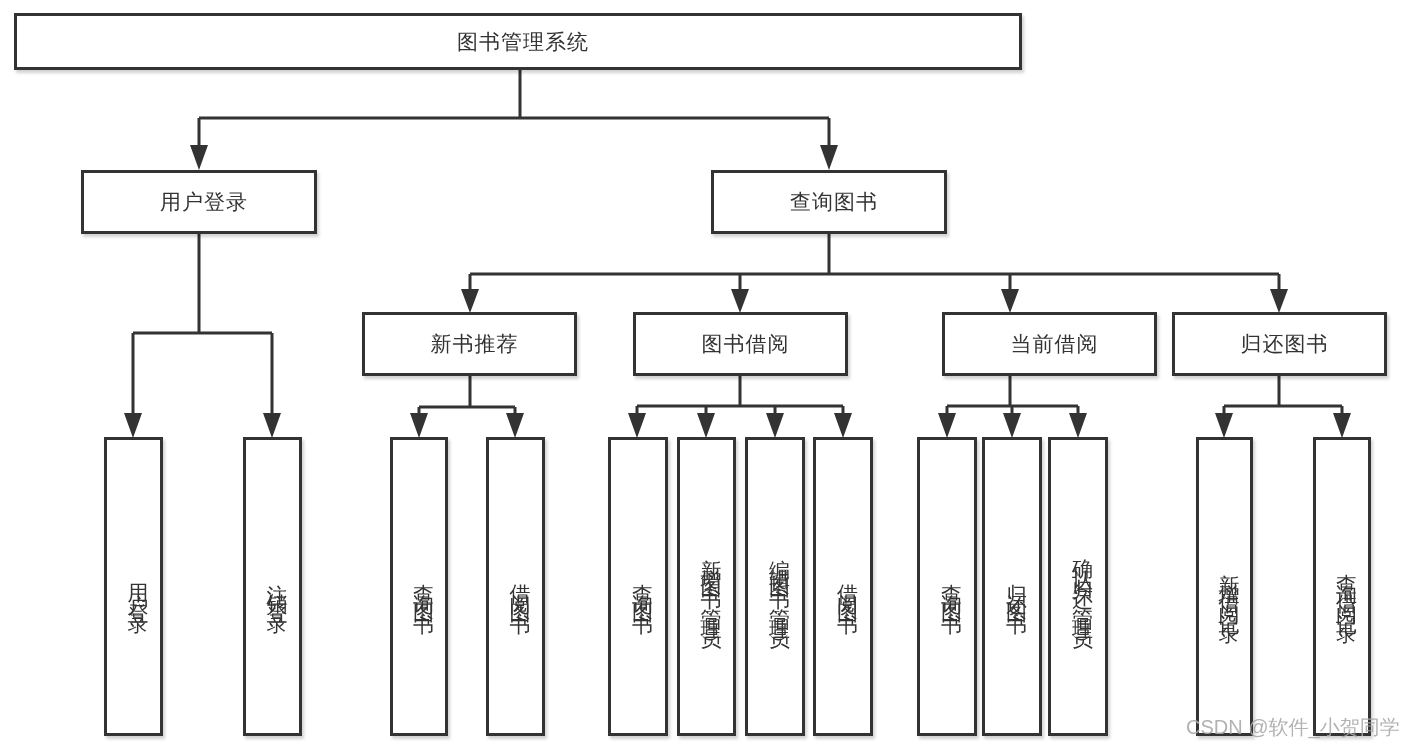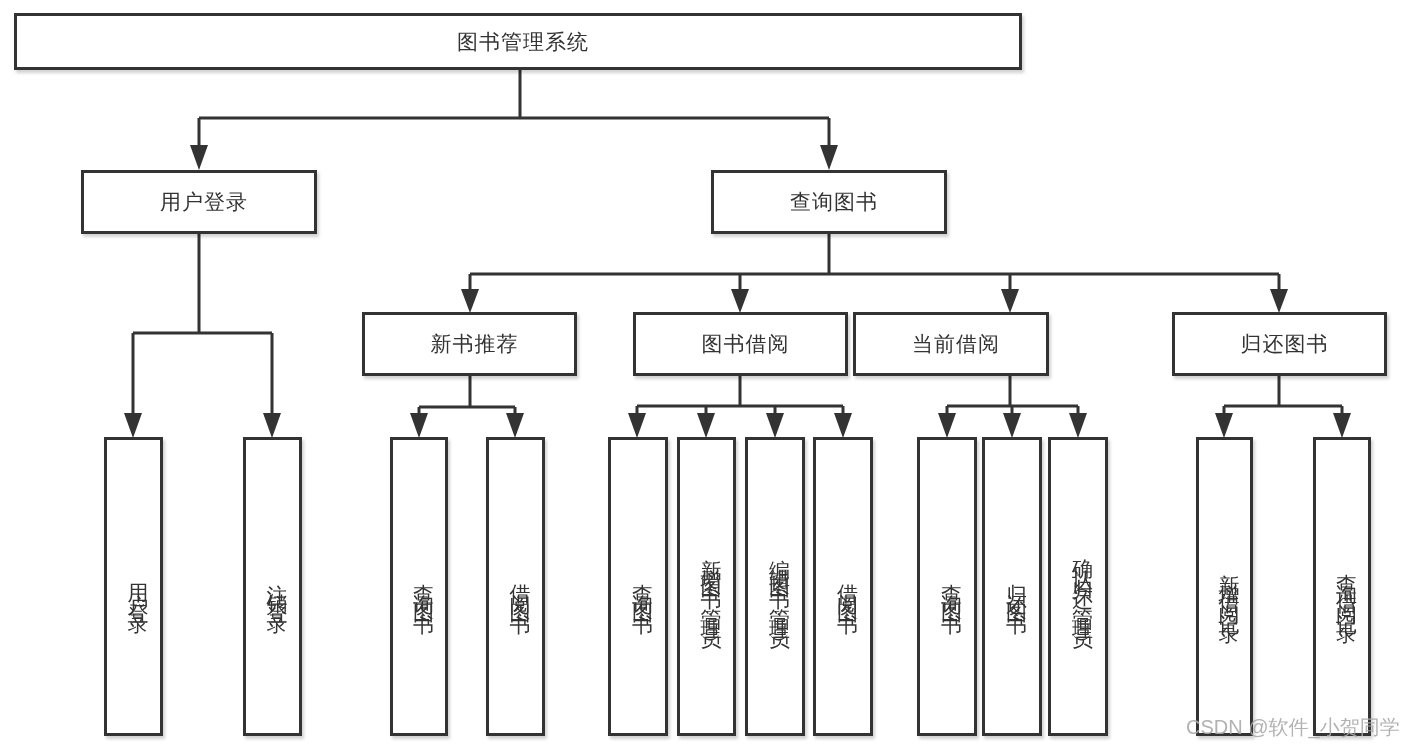--- a/index.html
+++ b/index.html
@@ -40,21 +40,21 @@
     letter-spacing: 10px;
     line-height: 1.1;
   }
   
   #b-root        { left:14px;   top:13px;  width:1008px; height:57px; }
   #b-user-login  { left:81px;   top:170px; width:236px;  height:64px; }
   #b-book-mgmt   { left:711px;  top:170px; width:236px;  height:64px; }
 
   #b-new-rec     { left:362px;  top:312px; width:215px;  height:64px; }
   #b-book-borrow { left:633px;  top:312px; width:215px;  height:64px; }
-  #b-cur-borrow  { left:853px;  top:312px; width:196px;  height:64px; }
+  #b-cur-borrow  { left:942px;  top:312px; width:215px;  height:64px; }
   #b-borrow-rec  { left:1172px; top:312px; width:215px;  height:64px; }
 
   .leaf { top:437px; height:299px; }
   #l-login       { left:104px;  width:59px; }
   #l-logout      { left:243px;  width:59px; }
   #l-nbr-query   { left:390px;  width:58px; }
   #l-nbr-borrow  { left:486px;  width:59px; }
   #l-bb-query    { left:608px;  width:60px; }
   #l-bb-add      { left:677px;  width:59px; }
   #l-bb-edit     { left:745px;  width:60px; }

